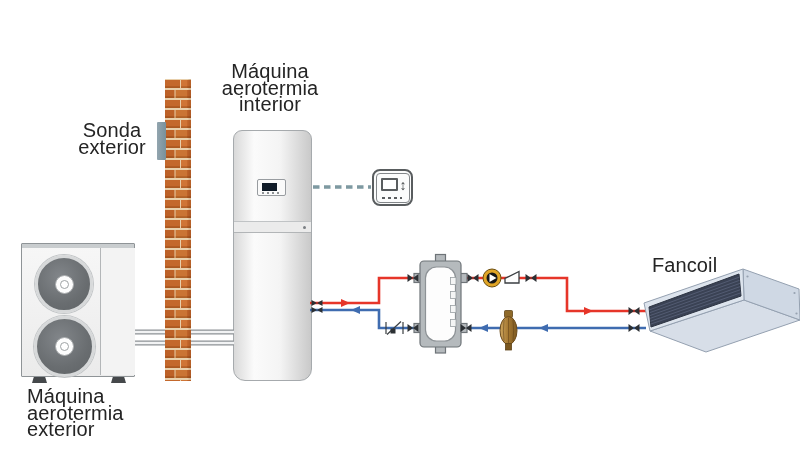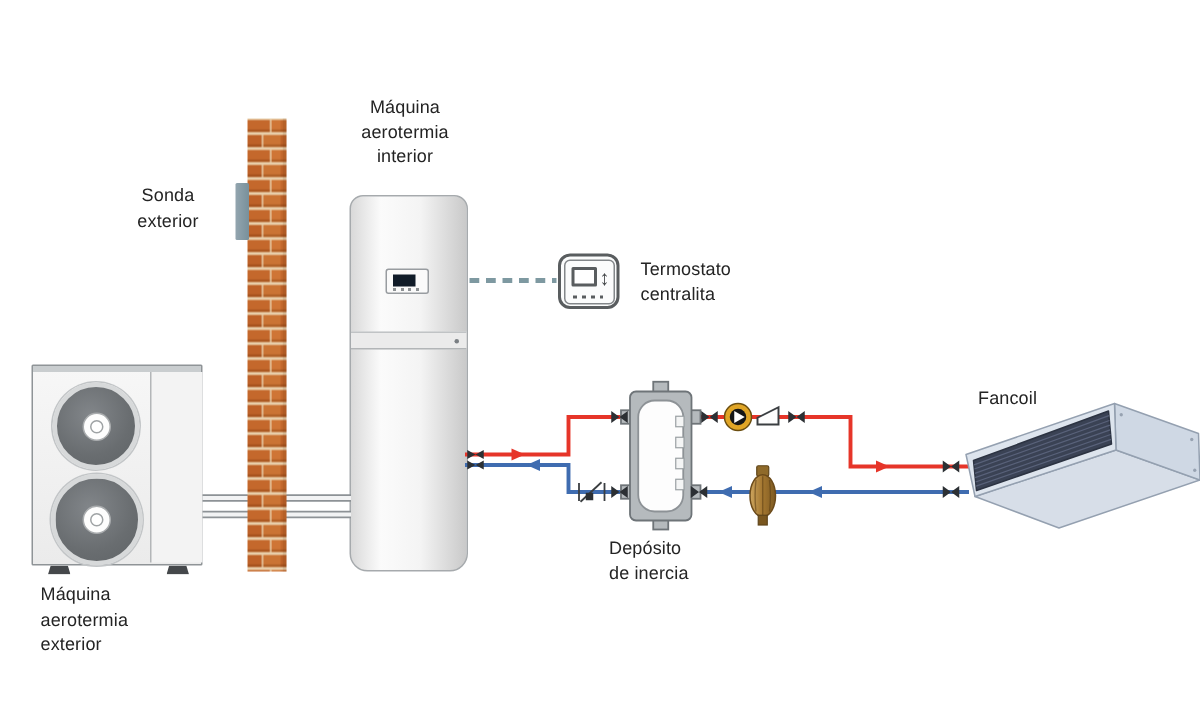--- a/index.html
+++ b/index.html
@@ -2,21 +2,21 @@
 <html><head>
 <meta charset="utf-8">
 <style>
   html,body{margin:0;padding:0;background:#ffffff;}
   .stage{
     position:relative;width:800px;height:476px;background:#ffffff;overflow:hidden;
     font-family:"Liberation Sans",sans-serif;
   }
   
   .lbl{
-    position:absolute;white-space:pre-line;color:#242424;font-size:12px;
+    position:absolute;white-space:pre-line;color:#242424;font-size:20px;
     line-height:16.5px;z-index:8;letter-spacing:.1px;
   }
   .lbl.center{text-align:center;}
   
   .outdoor-unit{
     position:absolute;left:21px;top:243px;width:114px;height:134px;z-index:2;
     background:linear-gradient(180deg,#f7f7f7,#ebebeb);
     border:1px solid #8f9497;border-radius:1px;box-sizing:border-box;
   }
   .ou-top{position:absolute;left:0;top:0;width:100%;height:4px;background:#c9cdcf;}
@@ -225,19 +225,15 @@
   </svg>
 
   <div class="lbl" style="left:27px;top:388px;width:115px;">Máquina
 aerotermia
 exterior</div>
   <div class="lbl center" style="left:216px;top:63px;width:108px;">Máquina
 aerotermia
 interior</div>
   <div class="lbl center" style="left:66px;top:122px;width:92px;">Sonda
 exterior</div>
-  <div class="lbl" style="left:427px;top:171px;width:110px;">Termostato
-centralita</div>
-  <div class="lbl" style="left:406px;top:357px;width:100px;">Depósito
-de inercia</div>
   <div class="lbl" style="left:652px;top:257px;width:80px;">Fancoil</div>
 
 </div>
 
 </body></html>

